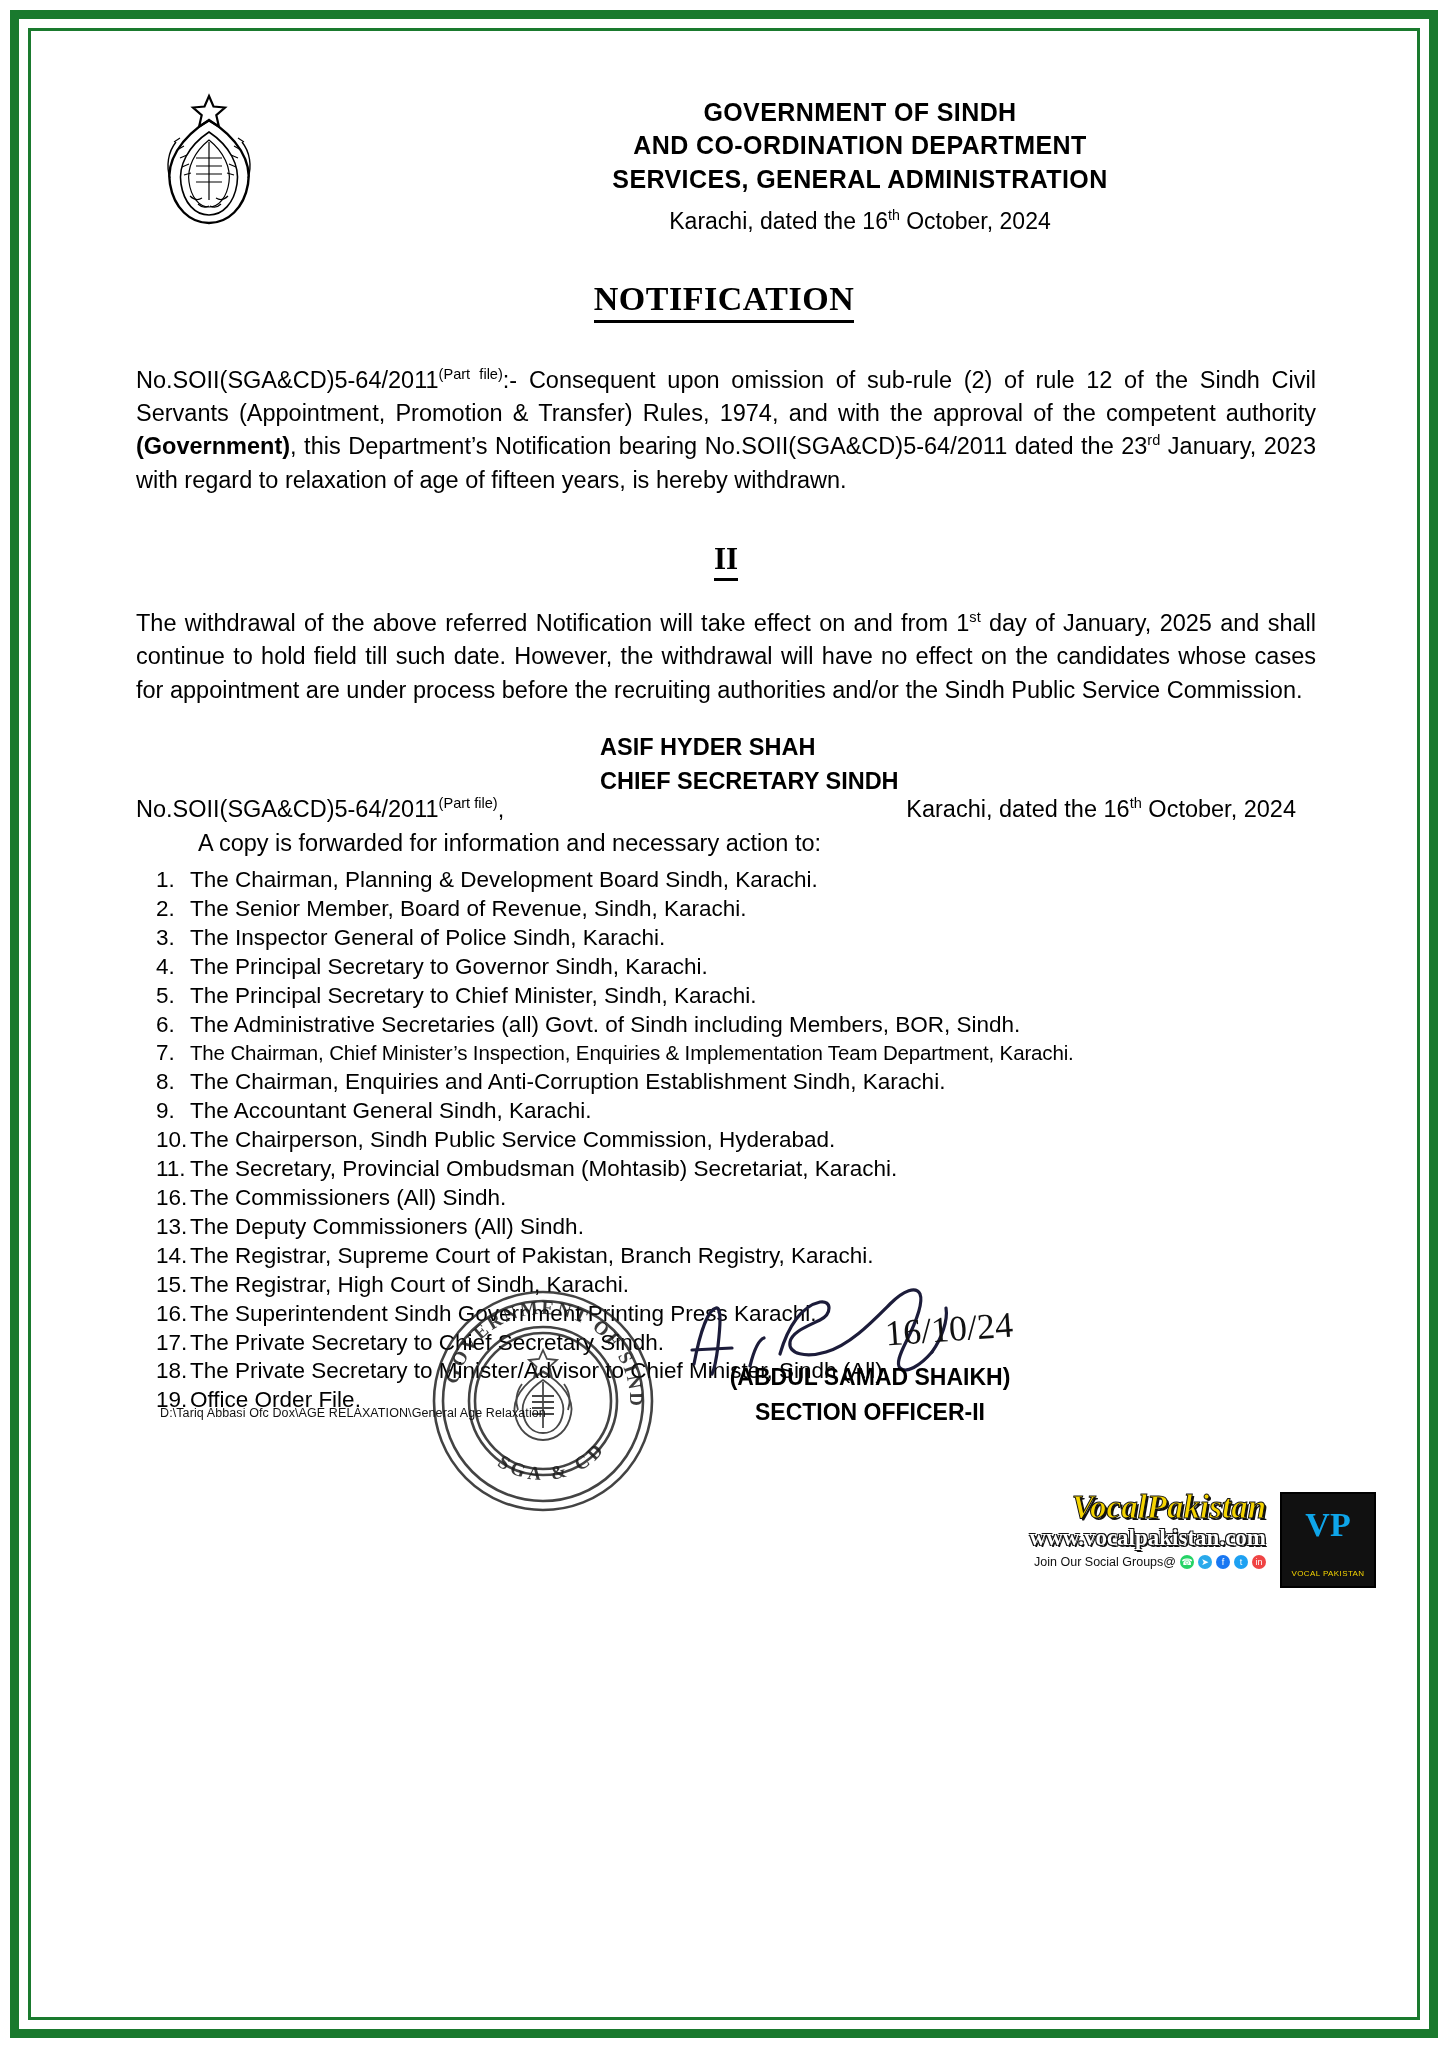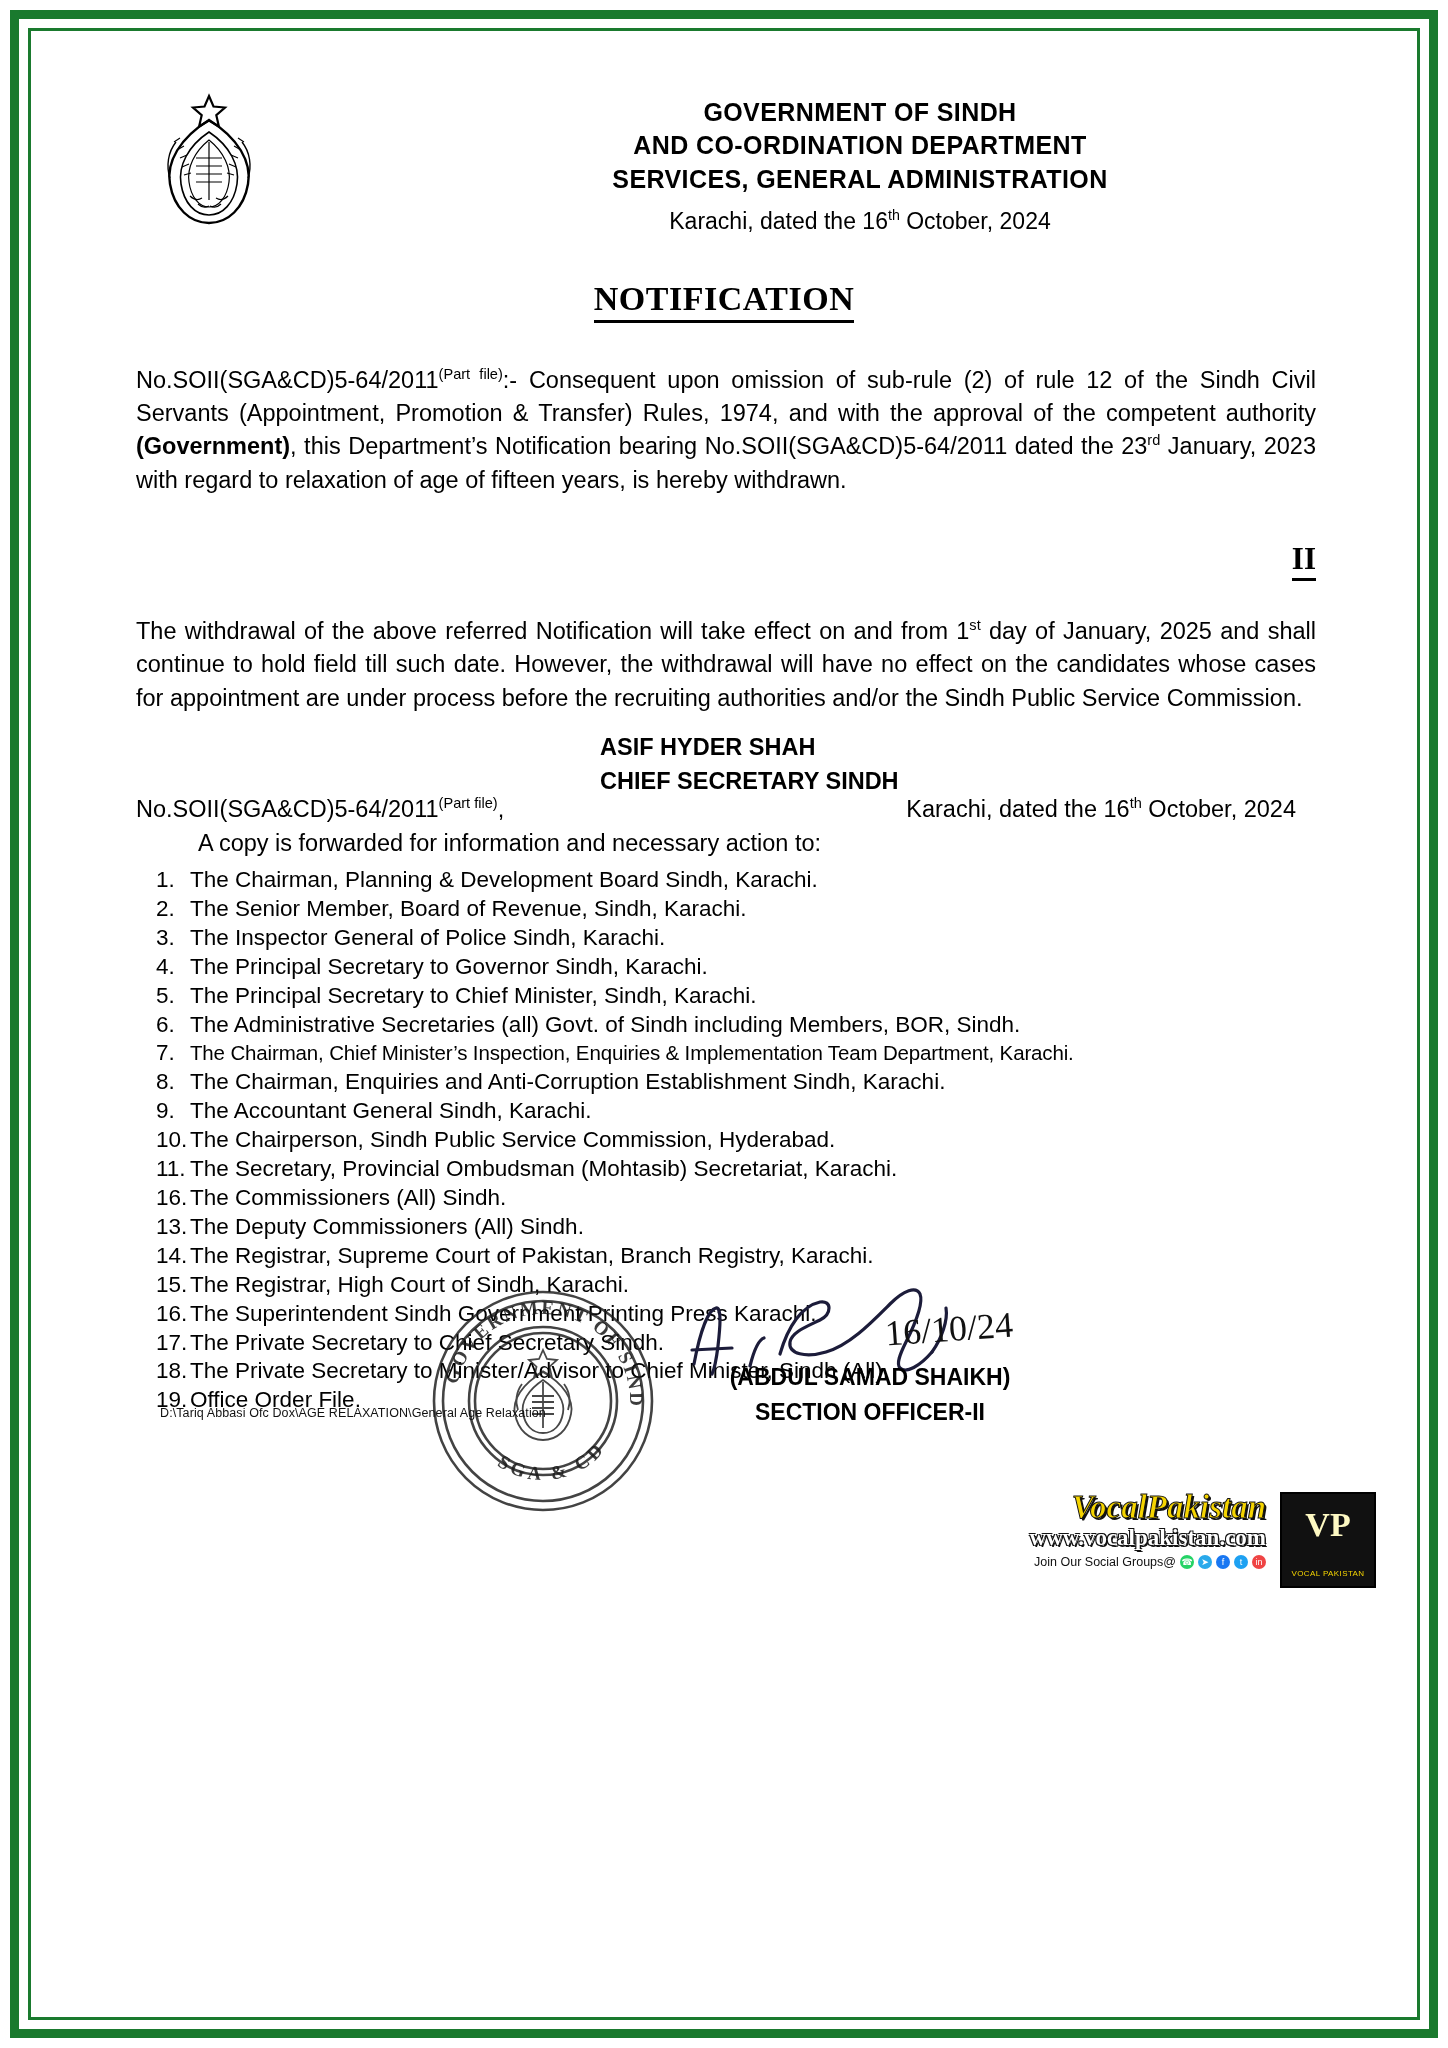--- a/index.html
+++ b/index.html
@@ -93,23 +93,23 @@
   }
   .para {
     font-size: 23.5px;
     line-height: 1.42;
     text-align: justify;
     text-justify: inter-word;
     color: #000;
   }
   .para b { font-weight: bold; }
   .sec-mark-wrap {
-    text-align: right;
+    text-align: center;
     margin-top: 44px;
-    margin-bottom: 34px;
+    margin-bottom: 26px;
   }
   .sec-mark {
     display: inline-block;
     font-family: "Liberation Serif", serif;
     font-weight: bold;
     font-size: 31px;
     border-bottom: 3px solid #000;
     padding-bottom: 1px;
   }
   
@@ -255,21 +255,21 @@
     position: relative;
     width: 100%; height: 100%;
   }
   .wm-vp {
     position: absolute;
     left: 0; right: 0; top: 12px;
     text-align: center;
     font-family: "Liberation Serif", serif;
     font-weight: bold;
     font-size: 34px;
-    color: #fef9c3;
+    color: #0ea5e9;
   }
   .wm-vp-sub {
     position: absolute;
     left: 0; right: 0; bottom: 8px;
     text-align: center;
     font-size: 8px;
     color: #f5d400;
     letter-spacing: 0.4px;
   }
 </style>

